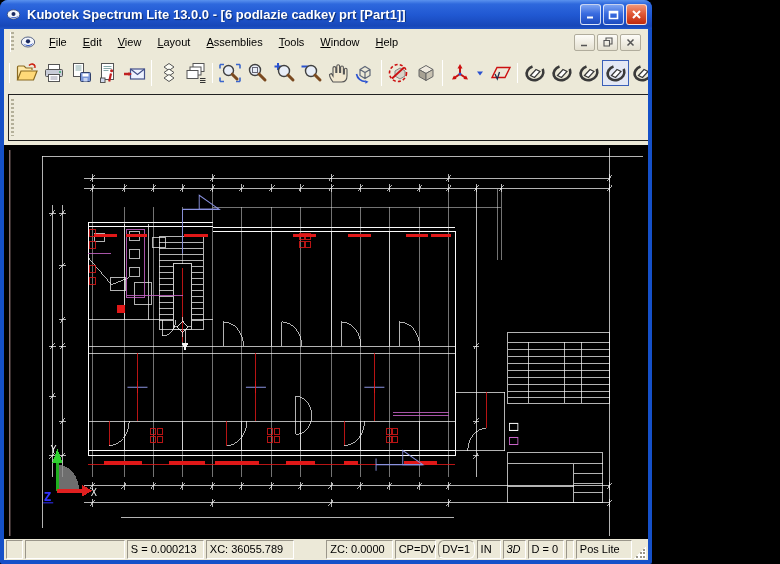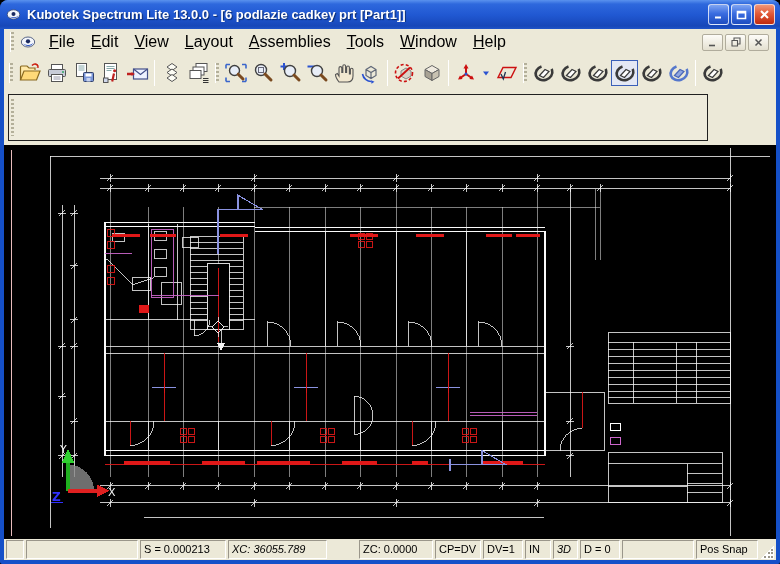--- a/index.html
+++ b/index.html
@@ -1,31 +1,31 @@
 <!DOCTYPE html>
 <html><head>
 <meta charset="utf-8">
 <style>
   html,body{margin:0;padding:0;background:#000;}
   *{box-sizing:border-box;}
-  .window{position:relative;width:780px;height:564px;background:#1550c8;border-radius:8px 8px 2px 2px;overflow:hidden;font-family:"Liberation Sans",sans-serif;}
+  .window{position:relative;width:652px;height:564px;background:#1550c8;border-radius:8px 8px 2px 2px;overflow:hidden;font-family:"Liberation Sans",sans-serif;}
   .titlebar{position:absolute;top:0;left:0;right:0;height:29px;display:flex;align-items:center;padding:0 5px;
     background:linear-gradient(180deg,#5a92ee 0%,#2e68dd 14%,#2058d2 52%,#1747b8 90%,#2055c8 100%);}
   .title-icon{width:17px;height:15px;margin-right:5px;flex:0 0 auto;}
   .title-text{color:#fff;font-weight:bold;font-size:13px;text-shadow:1px 1px 1px #0a2a6a;white-space:nowrap;overflow:hidden;}
   .title-btns{margin-left:auto;display:flex;gap:2px;}
   .tbtn{width:21px;height:21px;border-radius:3px;border:1px solid rgba(255,255,255,.75);display:flex;align-items:center;justify-content:center;}
   .tbtn.blue{background:linear-gradient(180deg,#7fa5f2 0%,#3a6ce0 45%,#1d4cc0 100%);}
   .tbtn.red{background:linear-gradient(180deg,#f09678 0%,#e25a38 45%,#c02a0e 100%);}
   .appbody{position:absolute;top:29px;left:4px;right:4px;bottom:4px;background:#ece9d8;display:flex;flex-direction:column;overflow:hidden;}
   
   .menubar{height:26px;display:flex;align-items:center;padding:0 3px;flex:0 0 auto;}
   .grip{width:4px;height:20px;margin:0 3px;background:repeating-linear-gradient(180deg,#b4b09a 0 2px,transparent 2px 4px);border-left:1px solid #fff;}
   .menubar .app-mini{width:18px;height:16px;margin:0 4px 0 2px;}
-  .menu-item{font-size:16px;color:#000;padding:3px 8px;cursor:default;}
+  .menu-item{font-size:11px;color:#000;padding:3px 8px;cursor:default;}
   .menu-item u{text-underline-offset:1px;}
   .mdi-btns{margin-left:auto;display:flex;gap:2px;padding-right:4px;}
   .mdibtn{width:21px;height:17px;border:1px solid #b0ac9c;border-radius:2px;background:linear-gradient(180deg,#fdfcf8,#e4e0d0);display:flex;align-items:center;justify-content:center;}
   
   .toolbar{height:36px;display:flex;align-items:center;padding:0 2px;flex:0 0 auto;overflow:hidden;}
   .sep{width:1px;height:26px;background:#b8b4a0;border-right:1px solid #fff;margin:0 3px;flex:0 0 auto;}
   .tb-group{display:flex;align-items:center;flex:0 0 auto;}
   .tb-btn{width:27px;height:26px;display:flex;align-items:center;justify-content:center;border:1px solid transparent;}
   .tb-btn.small{width:14px;}
   .tb-btn.selected{border:1px solid #3a5fb8;background:#e4e8f4;}
@@ -551,26 +551,26 @@
           <text x="48" y="354" fill="#3030ff" font-size="12" font-weight="bold" font-family="DejaVu Sans, sans-serif">Z</text>
           <path d="M47 356 H59" stroke="#3030ff" stroke-width="1"></path>
         </g>
       </svg>
     </div>
 
     <div class="statusbar">
         <div class="sb-panel" style="width: 18px;"></div>
         <div class="sb-panel" style="width: 112px;"></div>
         <div class="sb-panel" style="width: 86px;">S = 0.000213</div>
-        <div class="sb-panel" style="width: 99px; font-style: italic;">XC: 36055.789</div>
+        <div class="sb-panel" style="width: 99px;">XC: 36055.789</div>
         <div class="sb-panel" style="width: 74px; margin-left: 30px;">ZC: 0.0000</div>
         <div class="sb-panel" style="width: 46px;">CP=DV</div>
-        <div class="sb-panel" style="width: 40px;">DV=1</div>
+        <div class="sb-panel" style="width: 40px; border-radius: 6px;">DV=1</div>
         <div class="sb-panel" style="width: 26px;">IN</div>
         <div class="sb-panel" style="width: 25px; font-style: italic;">3D</div>
         <div class="sb-panel" style="width: 40px;">D = 0</div>
         <div class="sb-panel flex"></div>
-        <div class="sb-panel" style="width: 62px;">Pos Snap</div>
+        <div class="sb-panel" style="width: 62px;">Pos Lite</div>
         <div class="sb-grip"></div>
       </div>
 
   </div>
 </div>
 
 </body></html>

